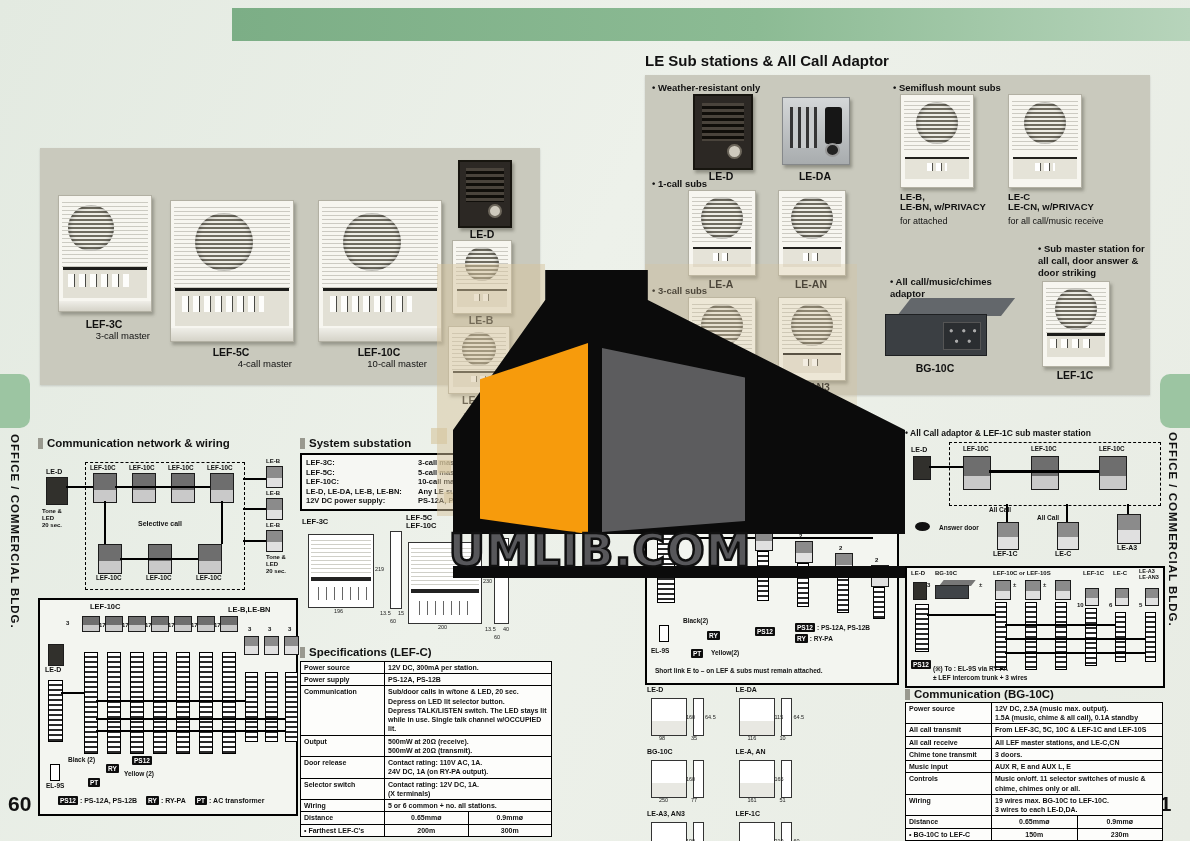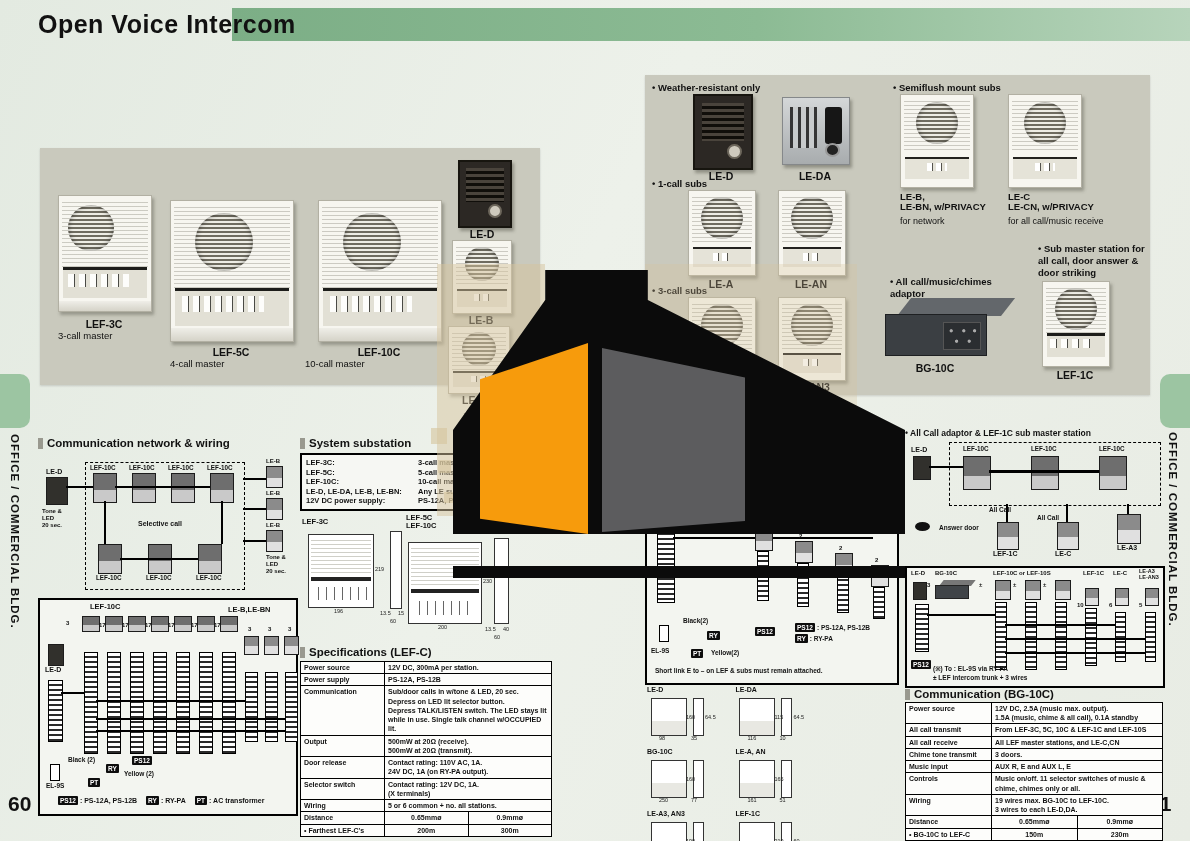--- a/index.html
+++ b/index.html
@@ -21,21 +21,21 @@
   .tab.l{left:0;top:374px;border-radius:0 10px 10px 0}
   .tab.r{left:1160px;top:374px;border-radius:10px 0 0 10px}
   .vlabel{position:absolute;writing-mode:vertical-rl;font-weight:bold;font-size:11.5px;letter-spacing:1px}
   .pagenum{position:absolute;font-size:21px;font-weight:bold}
 
   
   .sech{position:absolute;font-size:11.5px;font-weight:bold;padding-left:9px}
   .sech::before{content:"";position:absolute;left:0;top:1px;width:5px;height:11px;background:#99998f}
   .bul{position:absolute;font-size:9.5px;font-weight:bold;white-space:pre-line;line-height:1.25}
   .lab{position:absolute;font-size:10.5px;font-weight:bold;text-align:center;line-height:1.2}
-  .labd{position:absolute;font-size:9.5px;text-align:left;line-height:1.2}
+  .labd{position:absolute;font-size:9.5px;text-align:right;line-height:1.2}
   .dlab{position:absolute;font-size:7px;font-weight:bold;line-height:1.1;white-space:pre-line}
   .dnum{position:absolute;font-size:6px;font-weight:bold}
   .note{position:absolute;font-size:6.5px;font-weight:bold}
   .dim{position:absolute;font-size:5.5px;color:#222}
   .tone{position:absolute;font-size:6px;font-weight:bold;line-height:1.15;white-space:pre-line}
 
   
   .unit{position:absolute;background:#f7f6f0;border:1px solid #b2b0a3;box-shadow:2px 3px 3px rgba(60,60,50,.35)}
   .s-lines{position:absolute;left:3px;right:3px;top:3px;height:60%;
            background:repeating-linear-gradient(180deg,rgba(0,0,0,0) 0 3px,rgba(112,110,96,.32) 3px 4px)}
@@ -123,21 +123,20 @@
   .wm .wmtext{position:absolute;left:440px;top:524px;width:320px;text-align:center;
     font-size:45px;font-weight:bold;color:#57575a;letter-spacing:1px;
     -webkit-text-stroke:2.5px #101010;font-family:"DejaVu Sans",sans-serif}
 </style>
 </head>
 <body>
 
 <div class="page">
 
   <div class="hdrbar"></div>
-  <div class="title">Open Voice Intercom</div>
 
   <div class="tab l"></div>
   <div class="tab r"></div>
   <div class="vlabel" style="left:9px;top:434px">OFFICE / COMMERCIAL BLDG.</div>
   <div class="vlabel" style="left:1167px;top:432px">OFFICE / COMMERCIAL BLDG.</div>
   <div class="pagenum" style="left:8px;top:792px">60</div>
   <div class="pagenum" style="left:1148px;top:792px">61</div>
 
   <div class="panel" style="left:40px;top:148px;width:500px;height:237px"></div>
 
@@ -192,20 +191,21 @@
   <div class="unit" style="left:448px;top:326px;width:60px;height:66px">
     <div class="s-lines"></div>
     <div class="m-spk" style="left:13px;top:5px;width:34px;height:34px"></div>
     <div class="s-band">
         <div class="s-btns"></div>
       </div>
   </div>
   <div class="lab" style="left:446px;top:394px;width:64px;text-align:left;padding-left:16px">LE-BN</div>
   <div class="labd" style="left:446px;top:406px;width:64px;text-align:left;padding-left:16px">→ P.61</div>
 
+  <div class="bigh" style="left:645px;top:52px">LE Sub stations &amp; All Call Adaptor</div>
   <div class="panel" style="left:645px;top:75px;width:505px;height:320px"></div>
 
   <div class="bul" style="left:652px;top:82px">• Weather-resistant only</div>
   <div class="d-dark" style="left:693px;top:94px;width:56px;height:72px">
     <div class="d-louv"></div>
       <div class="d-btn"></div>
   </div>
   <div class="lab" style="left:693px;top:170px;width:56px">LE-D</div>
   <div class="d-alu" style="left:782px;top:97px;width:66px;height:66px">
     <div class="d-slots"></div>
@@ -217,21 +217,21 @@
   <div class="bul" style="left:893px;top:82px">• Semiflush mount subs</div>
   <div class="unit" style="left:900px;top:94px;width:72px;height:92px">
     <div class="s-lines"></div>
     <div class="m-spk" style="left:15px;top:7px;width:42px;height:42px"></div>
     <div class="s-band">
         <div class="s-btns"></div>
       </div>
   </div>
   <div class="dlab" style="left:900px;top:192px;font-size:9.5px">LE-B,
 LE-BN, w/PRIVACY</div>
-  <div class="labd" style="left:900px;top:216px;width:90px;text-align:left;font-size:9px">for network</div>
+  <div class="labd" style="left:900px;top:216px;width:90px;text-align:left;font-size:9px">for attached</div>
   <div class="unit" style="left:1008px;top:94px;width:72px;height:92px">
     <div class="s-lines"></div>
     <div class="m-spk" style="left:15px;top:7px;width:42px;height:42px"></div>
     <div class="s-band">
         <div class="s-btns"></div>
       </div>
   </div>
   <div class="dlab" style="left:1008px;top:192px;font-size:9.5px">LE-C
 LE-CN, w/PRIVACY</div>
   <div class="labd" style="left:1008px;top:216px;width:130px;text-align:left;font-size:9px">for all call/music receive</div>
@@ -769,15 +769,16 @@
   <div class="wm">
     <div class="tan" style="left:437px;top:264px;width:108px;height:252px"></div>
     <div class="tan" style="left:645px;top:264px;width:212px;height:240px;background:rgba(214,196,157,.3)"></div>
     <div class="tan" style="left:431px;top:428px;width:16px;height:16px;background:rgba(214,196,157,.6)"></div>
     <div class="tan" style="left:438px;top:460px;width:13px;height:13px;background:rgba(214,196,157,.6)"></div>
     <div class="tan" style="left:444px;top:492px;width:11px;height:11px;background:rgba(214,196,157,.6)"></div>
     <div class="book"></div>
     <div class="strip"></div>
     <div class="orange"></div>
     <div class="gray"></div>
+    <div class="wmtext">UMLIB.COM</div>
   </div>
 
 </div>
 
 </body></html>

